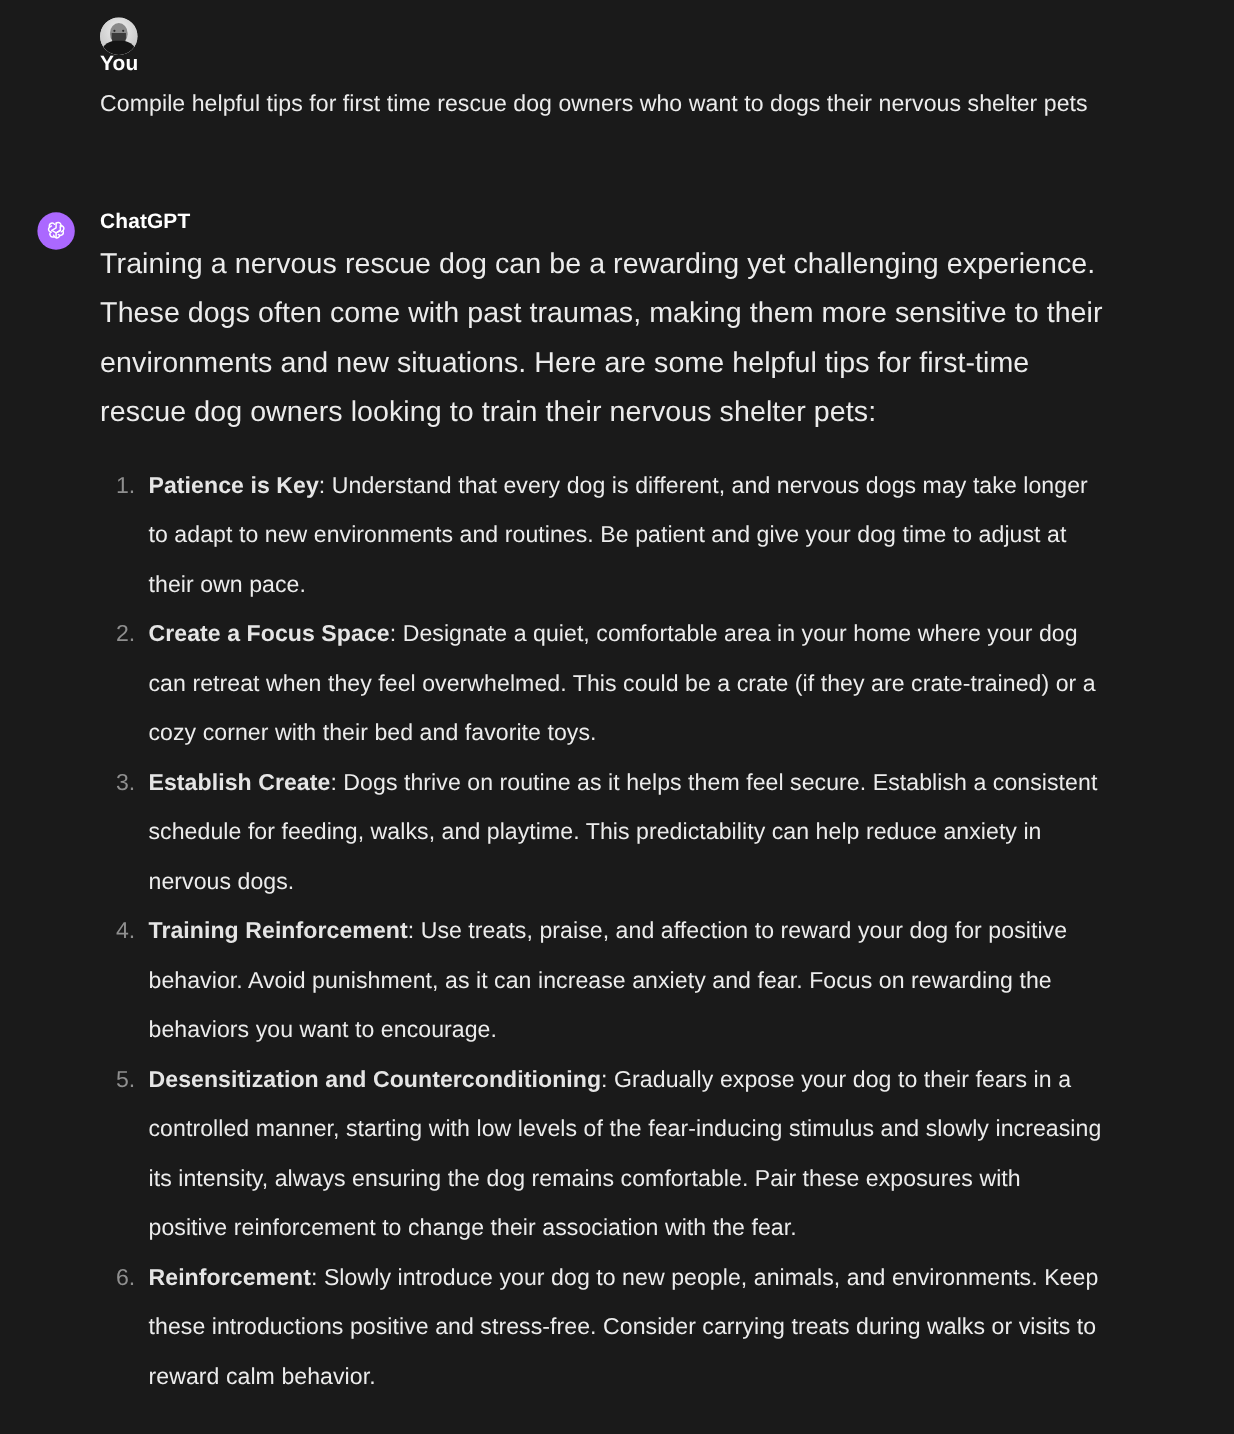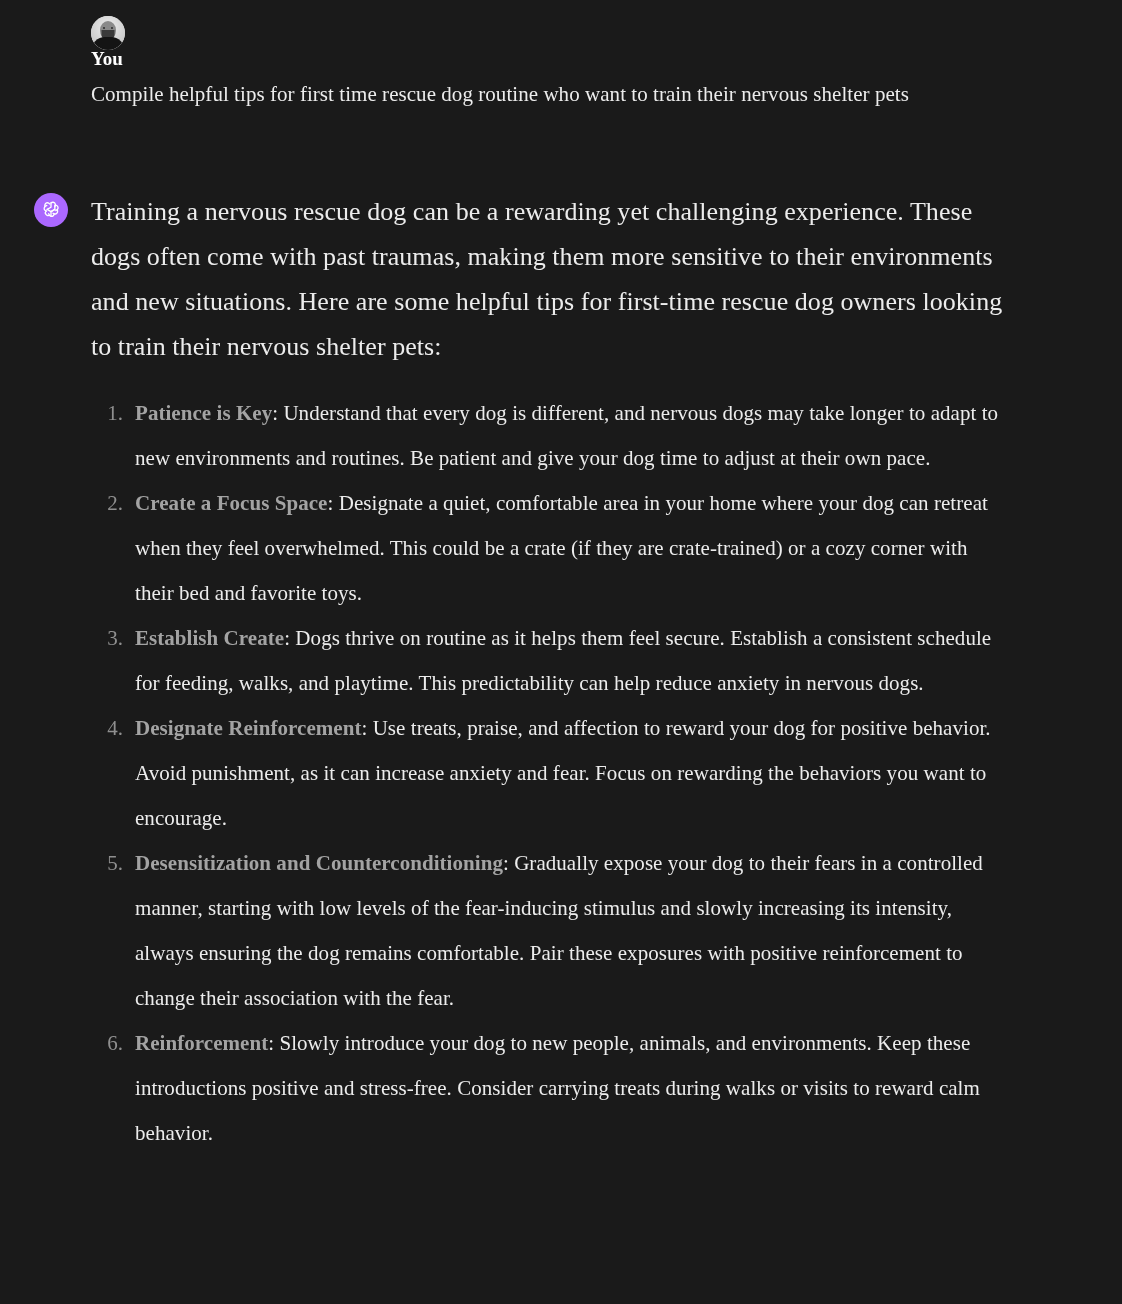--- a/index.html
+++ b/index.html
@@ -13,21 +13,20 @@
     height: 1304px;
     overflow: hidden;
     font-family: "Liberation Sans", sans-serif;
     color: #ececec;
     -webkit-font-smoothing: antialiased;
   }
 
   .conversation {
     width: 1021px;
     padding: 12px 16px 0 34px;
-    font-family: Liberation Serif, serif;
   }
 
   .message {
     display: block;
     position: relative;
     padding-left: 57px;
   }
   .message.user-message { margin-bottom: 0; }
   .message.assistant-message { margin-top: 0; }
 
@@ -152,21 +151,21 @@
     top: 0;
     width: 32px;
     text-align: right;
     color: #8f8f8f;
     font-size: 21px;
     line-height: 45px;
     font-weight: 400;
   }
   ol.tips-list > li .tip-title {
     font-weight: 700;
-    color: #a3a3a3;
+    color: #e5e5e5;
   }
   ol.tips-list > li .tip-body { color: #ececec; }
 
   .spacer-between { height: 74px; }
 </style>
 </head>
 <body>
 
 <div class="conversation">
 
@@ -174,21 +173,21 @@
     <div class="avatar avatar-photo">
       <div class="ph-bg"></div>
       <div class="ph-head"></div>
       <div class="ph-eye l"></div>
       <div class="ph-eye r"></div>
       <div class="ph-beard"></div>
       <div class="ph-body"></div>
     </div>
     <div class="author">You</div>
     <div class="msg-body">
-      <div class="user-text">Compile helpful tips for first time rescue dog routine who want to train their nervous shelter pets</div>
+      <div class="user-text">Compile helpful tips for first time rescue dog owners who want to dogs their nervous shelter pets</div>
     </div>
   </div>
 
   <div class="spacer-between"></div>
 
   <div class="message assistant-message">
     <div class="avatar avatar-gpt">
       <svg width="22" height="22" viewBox="0 0 24 24" aria-hidden="true">
         <g fill="none" stroke="#ffffff" stroke-width="1.45" stroke-linejoin="round" stroke-linecap="round">
           <path d="M12 4.2c1.5-1.1 3.4-.8 4.4.6.9 1.2.7 2.6-.1 3.6"></path>
@@ -197,26 +196,27 @@
           <path d="M15.6 16.3c-.3 1.8-1.9 2.9-3.6 2.5-1.5-.3-2.3-1.5-2.5-2.7"></path>
           <path d="M10.6 17.5c-1.5 1-3.4.6-4.3-.9-.8-1.3-.4-2.7.4-3.6"></path>
           <path d="M7.1 13.2c-1.8-.3-2.9-1.9-2.5-3.6.3-1.5 1.6-2.3 2.8-2.5"></path>
           <path d="M5.6 8.3C4.8 6.7 5.5 4.9 7.1 4.3c1.4-.5 2.7.1 3.4 1.1"></path>
           <path d="M12 4.2V9l-4.2 2.4"></path>
           <path d="M7.8 11.4 12 13.8l4.2-2.4V6.6"></path>
           <path d="M16.2 11.4 12 13.8v4.8"></path>
         </g>
       </svg>
     </div>
+    <div class="author">ChatGPT</div>
     <div class="msg-body">
       <p class="assistant-intro">Training a nervous rescue dog can be a rewarding yet challenging experience. These dogs often come with past traumas, making them more sensitive to their environments and new situations. Here are some helpful tips for first-time rescue dog owners looking to train their nervous shelter pets:</p>
       <ol class="tips-list">
           <li><span class="tip-title">Patience is Key</span><span class="tip-body">:</span><span class="tip-body"> Understand that every dog is different, and nervous dogs may take longer to adapt to new environments and routines. Be patient and give your dog time to adjust at their own pace.</span></li>
           <li><span class="tip-title">Create a Focus Space</span><span class="tip-body">:</span><span class="tip-body"> Designate a quiet, comfortable area in your home where your dog can retreat when they feel overwhelmed. This could be a crate (if they are crate-trained) or a cozy corner with their bed and favorite toys.</span></li>
           <li><span class="tip-title">Establish Create</span><span class="tip-body">:</span><span class="tip-body"> Dogs thrive on routine as it helps them feel secure. Establish a consistent schedule for feeding, walks, and playtime. This predictability can help reduce anxiety in nervous dogs.</span></li>
-          <li><span class="tip-title">Designate Reinforcement</span><span class="tip-body">:</span><span class="tip-body"> Use treats, praise, and affection to reward your dog for positive behavior. Avoid punishment, as it can increase anxiety and fear. Focus on rewarding the behaviors you want to encourage.</span></li>
+          <li><span class="tip-title">Training Reinforcement</span><span class="tip-body">:</span><span class="tip-body"> Use treats, praise, and affection to reward your dog for positive behavior. Avoid punishment, as it can increase anxiety and fear. Focus on rewarding the behaviors you want to encourage.</span></li>
           <li><span class="tip-title">Desensitization and Counterconditioning</span><span class="tip-body">:</span><span class="tip-body"> Gradually expose your dog to their fears in a controlled manner, starting with low levels of the fear-inducing stimulus and slowly increasing its intensity, always ensuring the dog remains comfortable. Pair these exposures with positive reinforcement to change their association with the fear.</span></li>
           <li><span class="tip-title">Reinforcement</span><span class="tip-body">:</span><span class="tip-body"> Slowly introduce your dog to new people, animals, and environments. Keep these introductions positive and stress-free. Consider carrying treats during walks or visits to reward calm behavior.</span></li>
         </ol>
     </div>
   </div>
 
 </div>
 
 </body></html>

